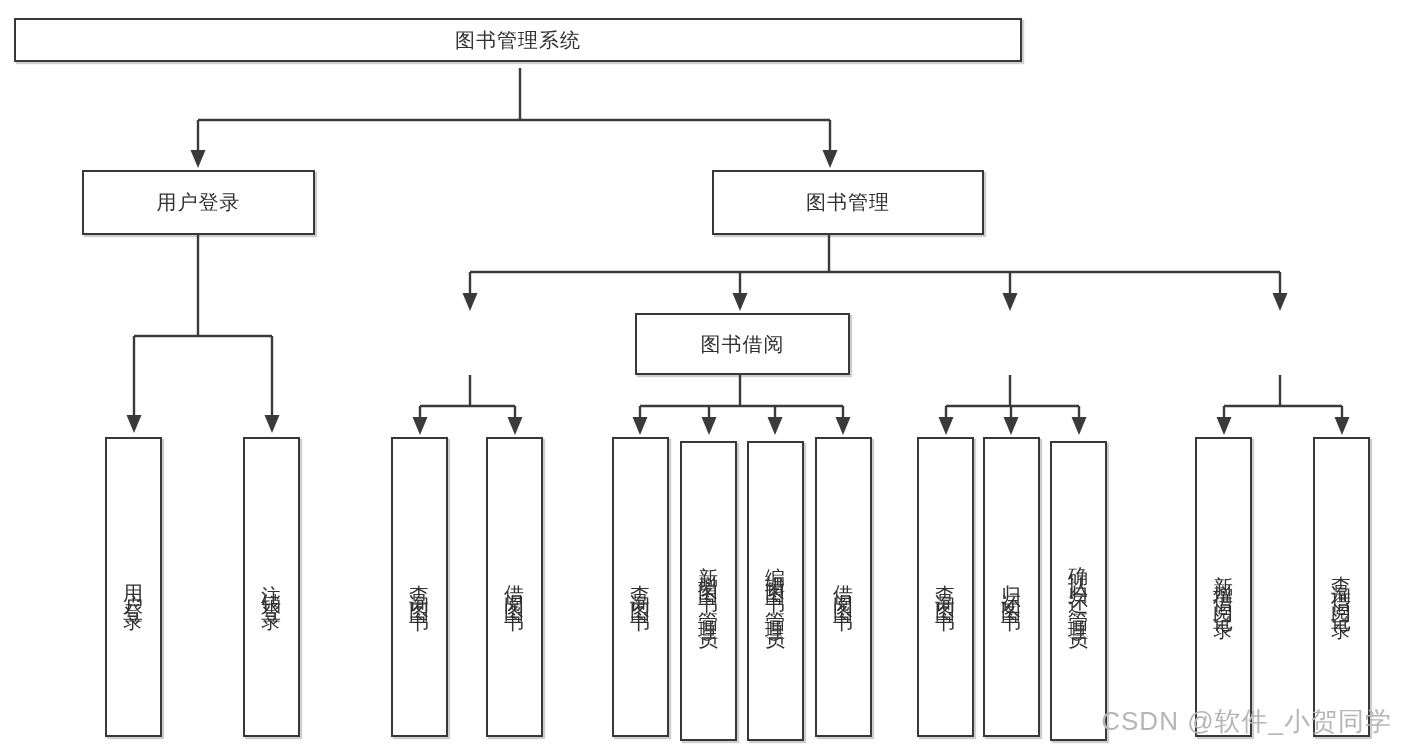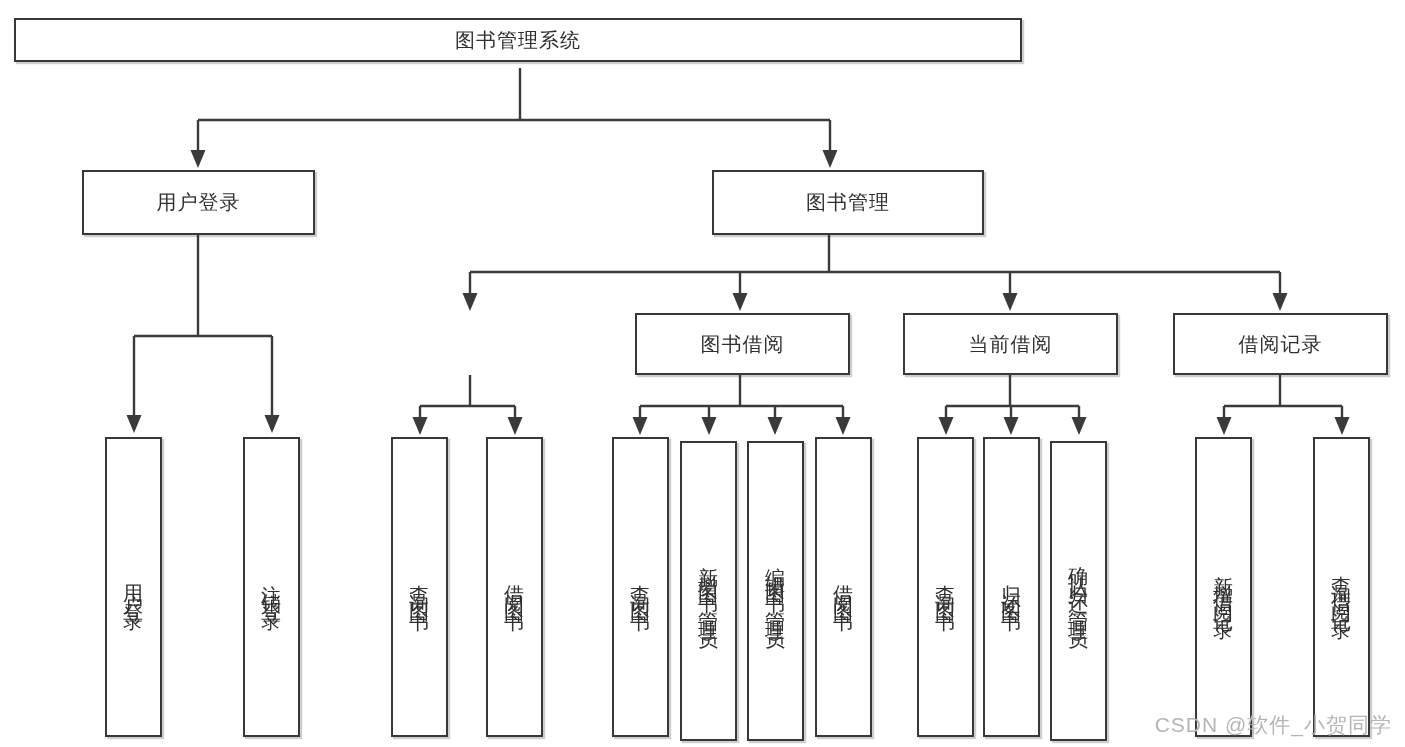--- a/index.html
+++ b/index.html
@@ -80,21 +80,21 @@
   #l-borrow-bor    {left:815px;}
   #l-query-cur     {left:917px;}
   #l-return-book   {left:983px;}
   #l-confirm-return{left:1050px;top:441px;}
   #l-add-record    {left:1195px;}
   #l-query-record  {left:1313px;}
   .watermark{
     position:absolute;
     right:13px;
     bottom:8px;
-    font-size:21px;
+    font-size:26px;
     letter-spacing:1px;
     color:var(--watermark);
     z-index:5;
     margin-left:37px;
   }
 </style>
 </head>
 <body>
 
 <div class="stage">
@@ -168,26 +168,20 @@
   <div id="b-login" class="box h">
     <span>用户登录</span>
   </div>
   <div id="b-mgmt" class="box h">
     <span>图书管理</span>
   </div>
 
   <div id="b-borrow" class="box h">
     <span>图书借阅</span>
   </div>
-  <div id="b-current" class="box h">
-    <span>当前借阅</span>
-  </div>
-  <div id="b-records" class="box h">
-    <span>借阅记录</span>
-  </div>
 
   <div id="l-user-login" class="box v">
     <span class="vtext">用户登录</span>
   </div>
   <div id="l-logout" class="box v">
     <span class="vtext">注销登录</span>
   </div>
 
   <div id="l-query-rec" class="box v">
     <span class="vtext">查询图书</span>

